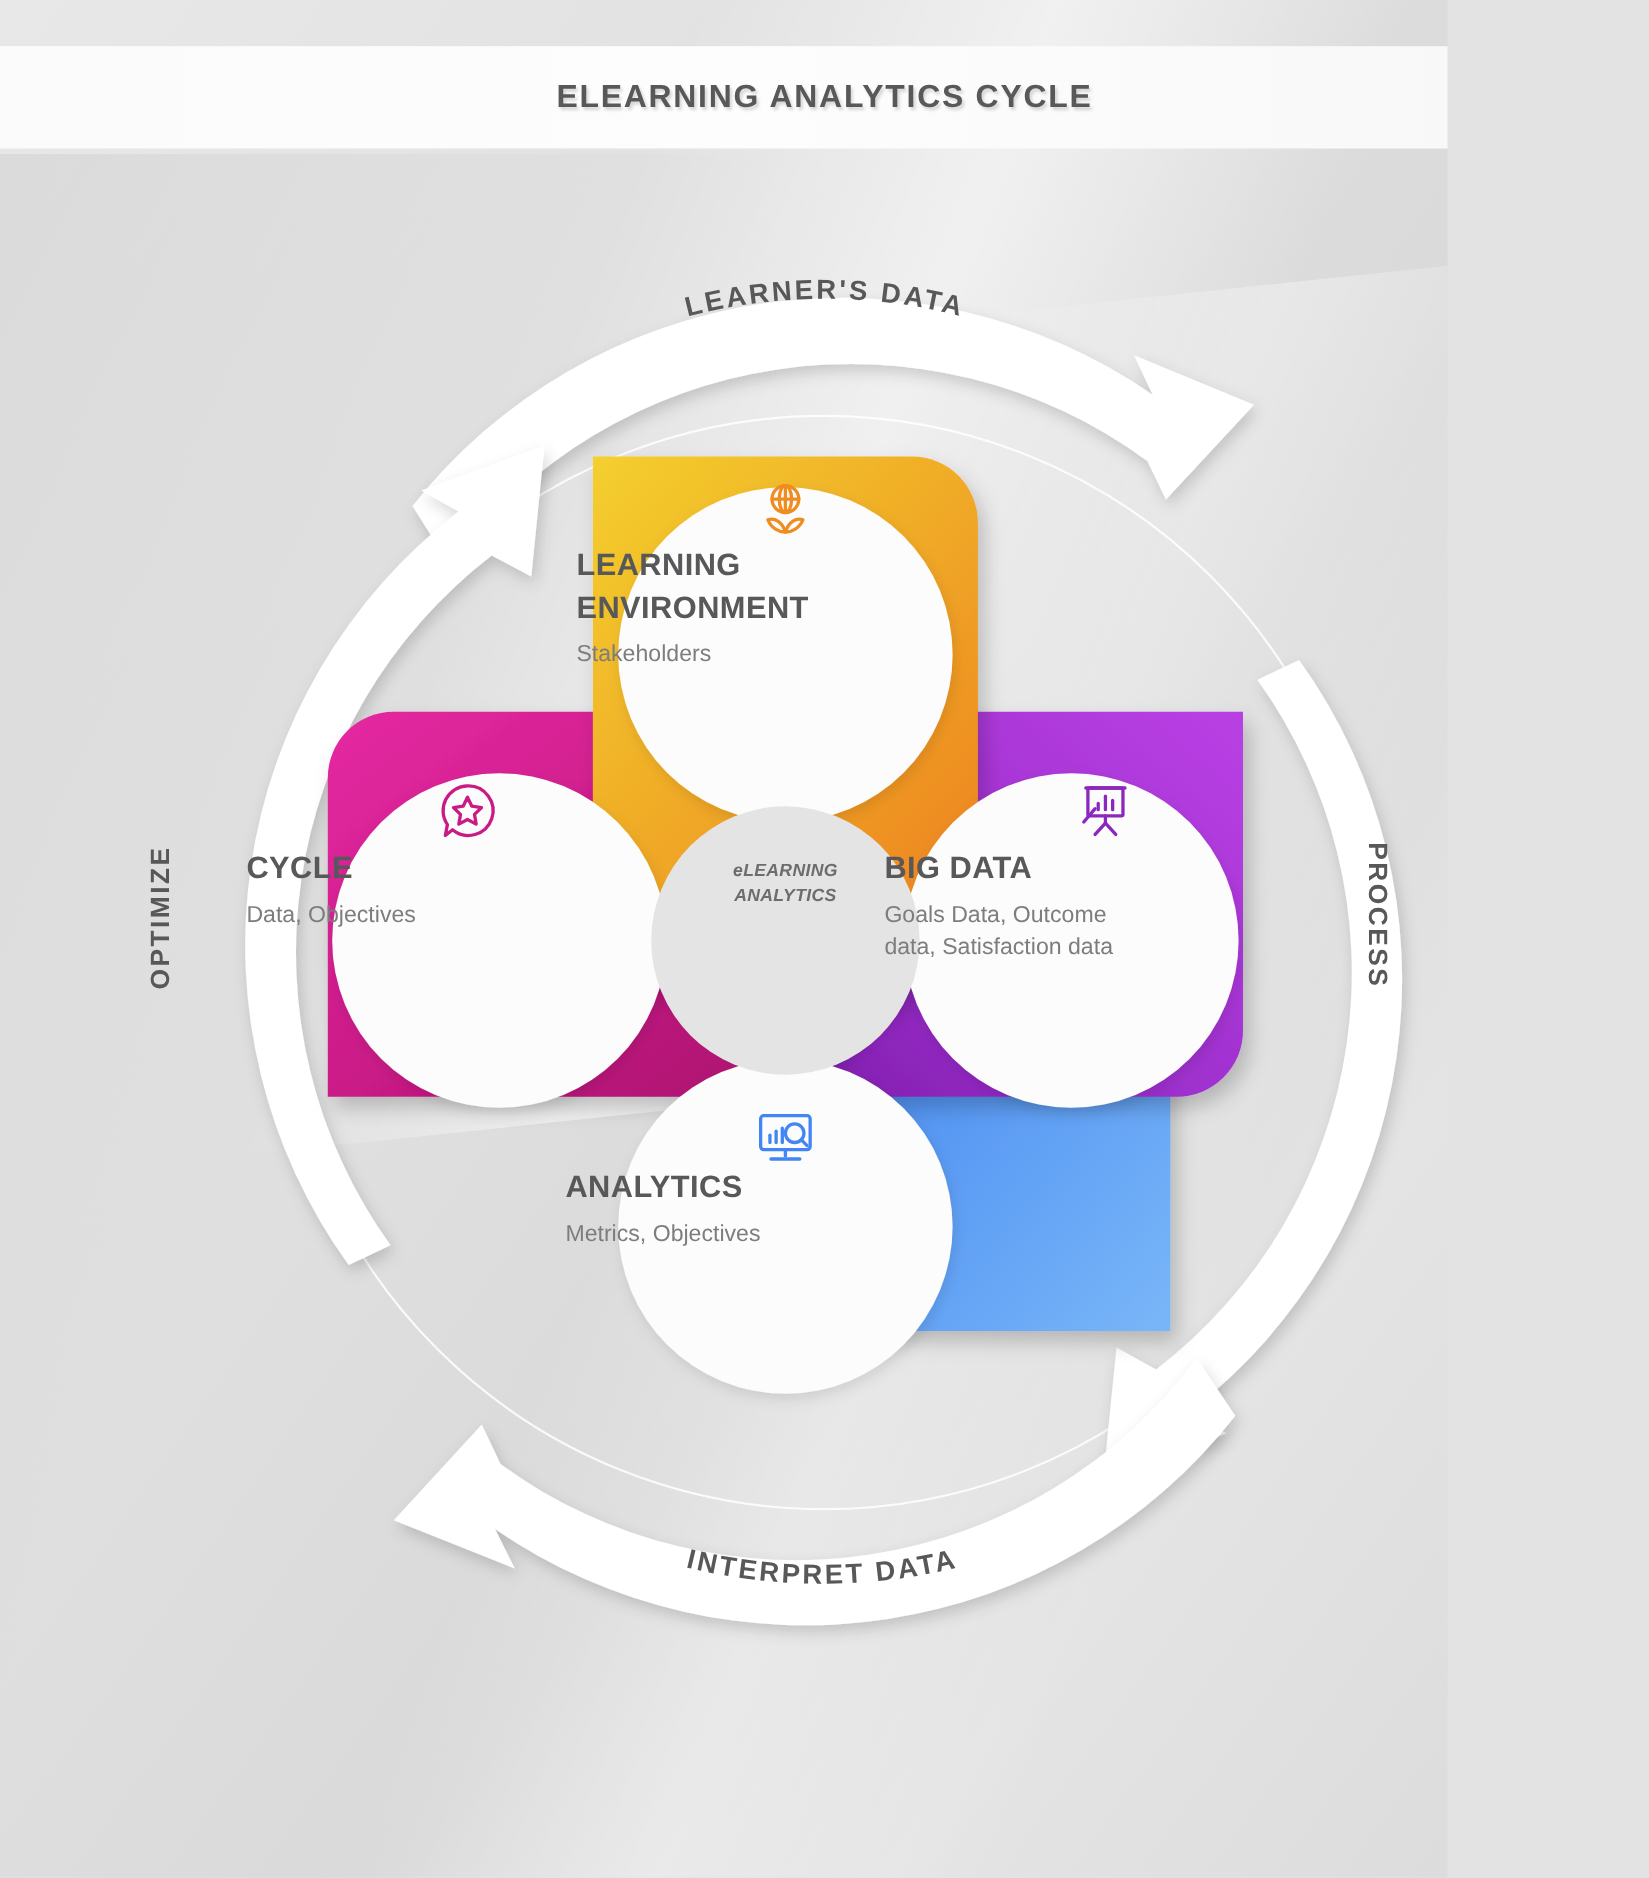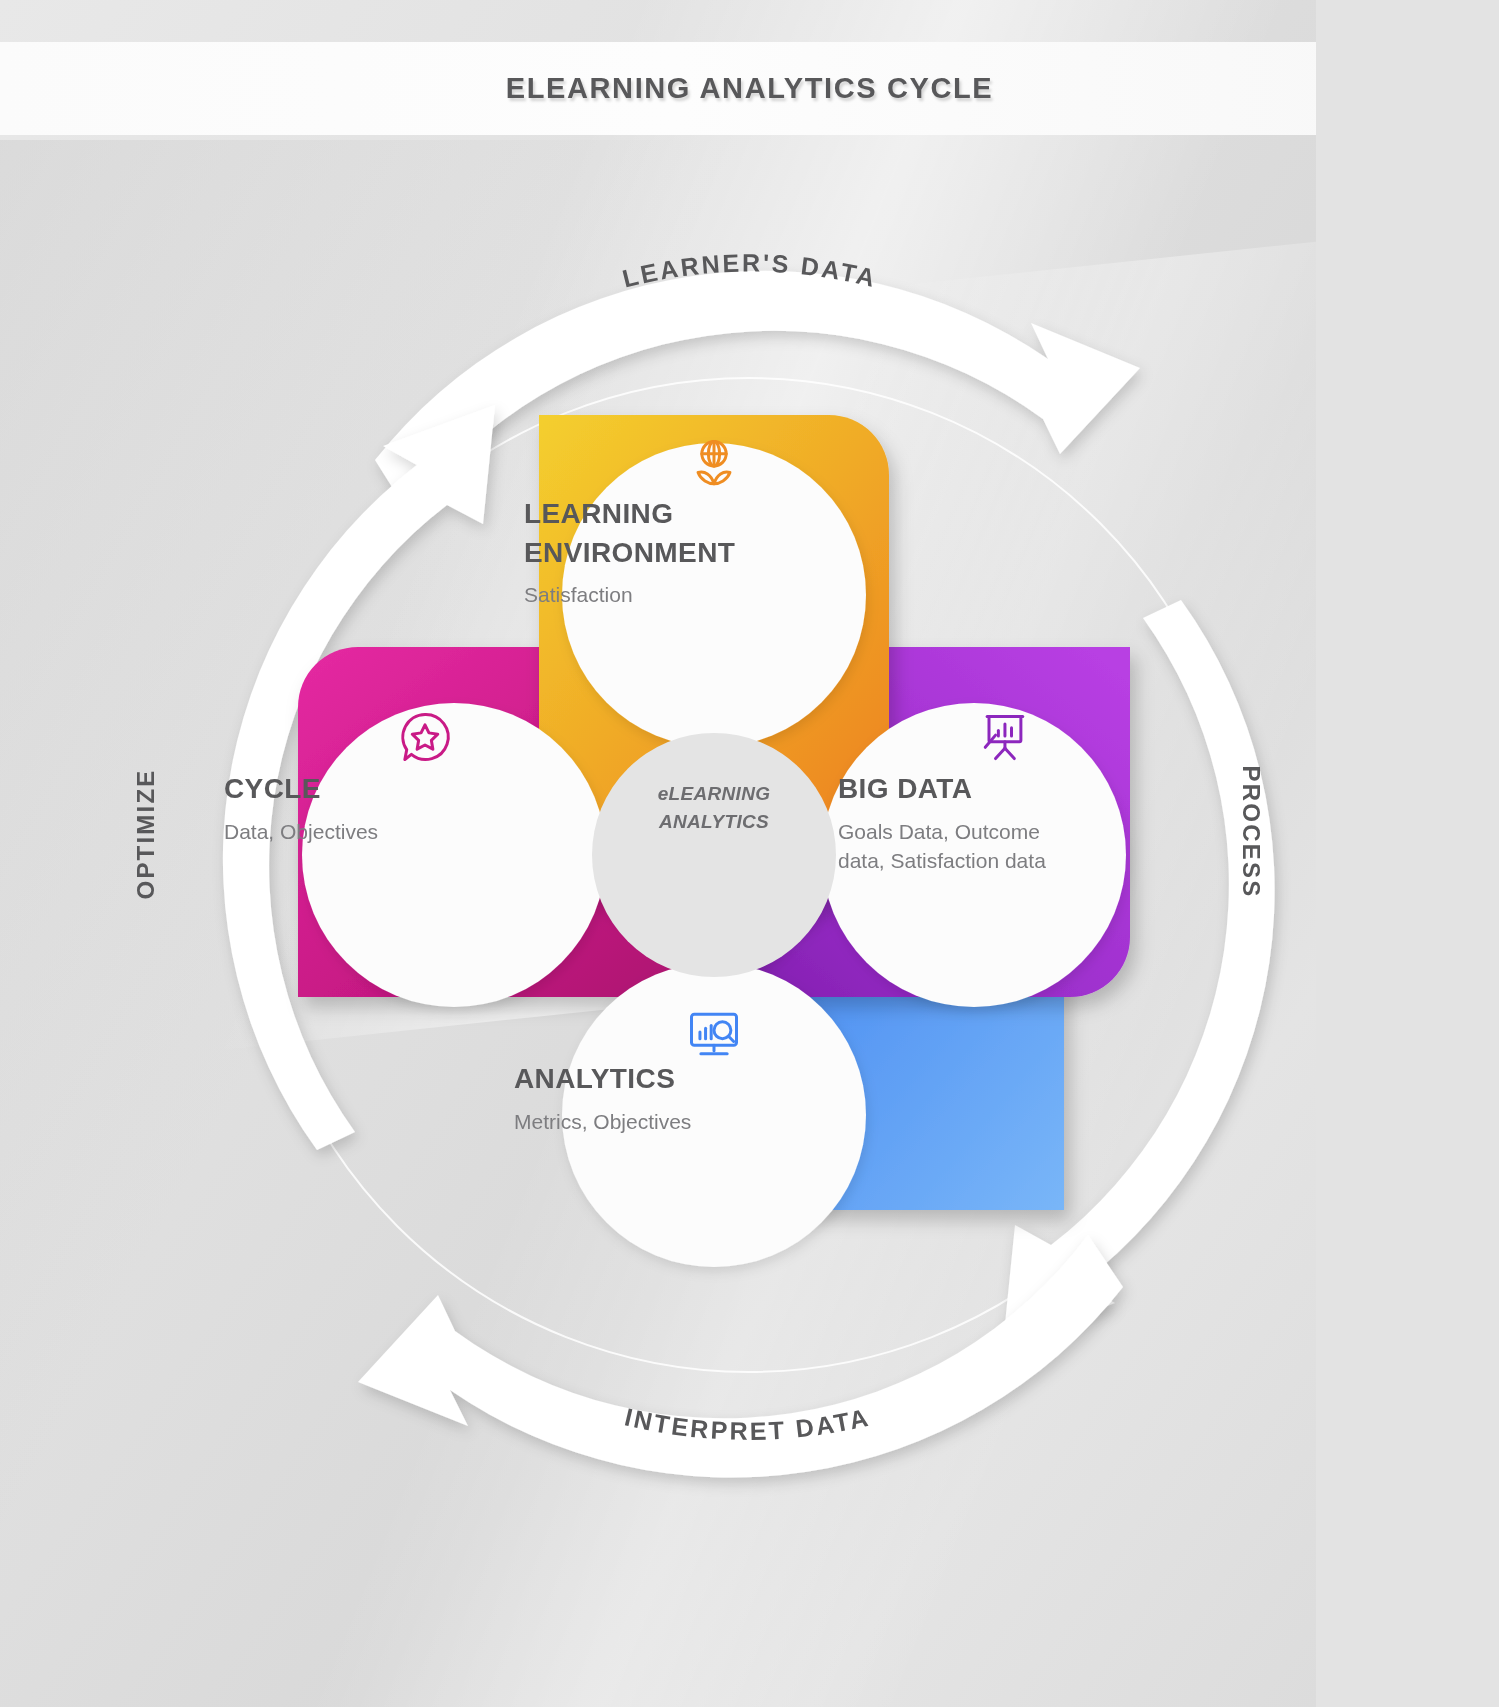--- a/index.html
+++ b/index.html
@@ -104,21 +104,21 @@
   }
   .node-sub {
     font-size: 21px;
     color: #7d7d80;
     line-height: 1.42;
     margin-top: 8px;
     font-weight: normal;
   }
 
   #node-top-text   { left: 310px; top: 140px; width: 380px; }
-  #node-right-text { left: 624px; top: 415px; width: 400px; }
+  #node-right-text { left: 590px; top: 415px; width: 400px; }
   #node-bottom-text{ left: 300px; top: 705px; width: 400px; }
   #node-left-text  { left: 10px;  top: 415px; width: 400px; }
 
   .node-icon {
     position: absolute;
     width: 60px;
     height: 60px;
     pointer-events: none;
   }
   #icon-top    { left: 470px; top: 80px; }
@@ -126,21 +126,21 @@
   #icon-bottom { left: 470px; top: 648px; }
   #icon-left   { left: 181px; top: 352px; }
 
   
   #hub-text {
     position: absolute;
     left: 370px;
     top: 425px;
     width: 260px;
     text-align: center;
-    font-size: 19px;
+    font-size: 16px;
     font-weight: bold;
     font-style: italic;
     color: #6d6d70;
     line-height: 1.45;
     letter-spacing: 0.3px;
     pointer-events: none;
   }
 
   
   .ring-label {
@@ -383,21 +383,21 @@
         <path d="M32 8 A 24 24 0 1 1 17.5 50.5 L 10.5 56 L 12.5 45.5 A 24 24 0 0 1 32 8 Z"></path>
         <path d="M32 19 L 36.2 27.6 L 45.6 29 L 38.8 35.6 L 40.4 45 L 32 40.5 L 23.6 45 L 25.2 35.6 L 18.4 29 L 27.8 27.6 Z"></path>
       </g>
     </svg>
 
     <div class="node-text" id="node-top-text">
       <div class="node-title">
         <span>LEARNING</span><br>
         <span>ENVIRONMENT</span>
       </div>
-      <div class="node-sub">Satisfaction</div>
+      <div class="node-sub">Stakeholders</div>
     </div>
 
     <div class="node-text" id="node-right-text">
       <div class="node-title">BIG DATA</div>
       <div class="node-sub">
         <span>Goals Data, Outcome</span><br>
         <span>data, Satisfaction data</span>
       </div>
     </div>
 

